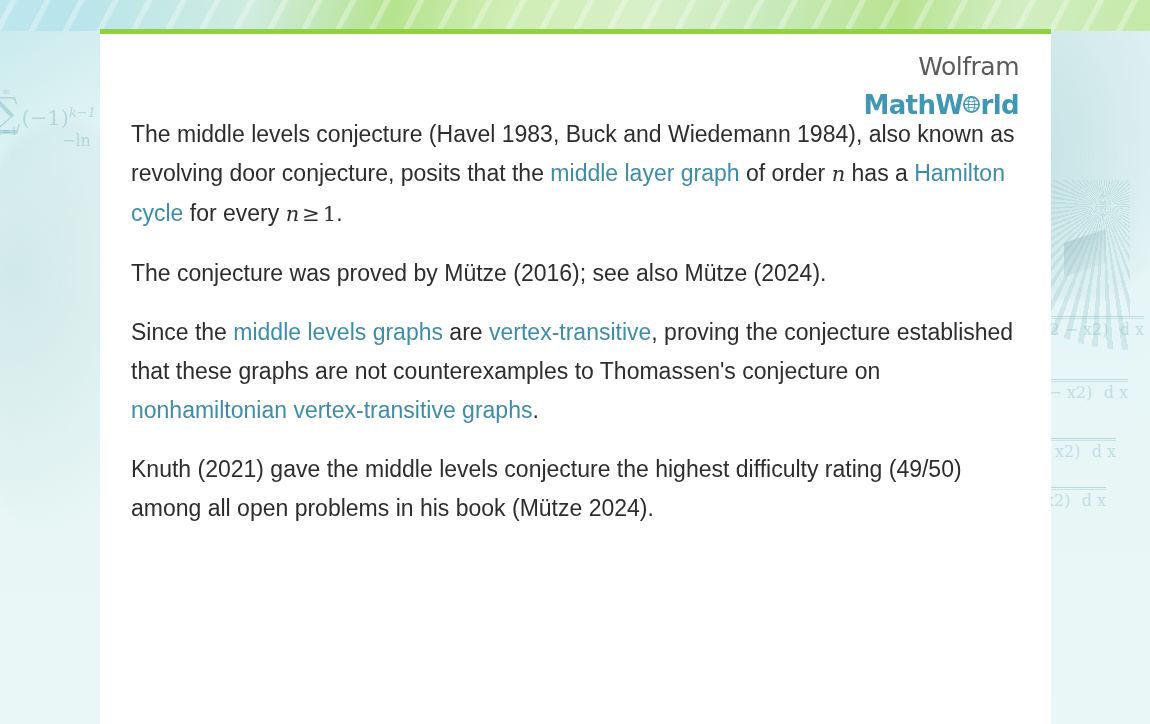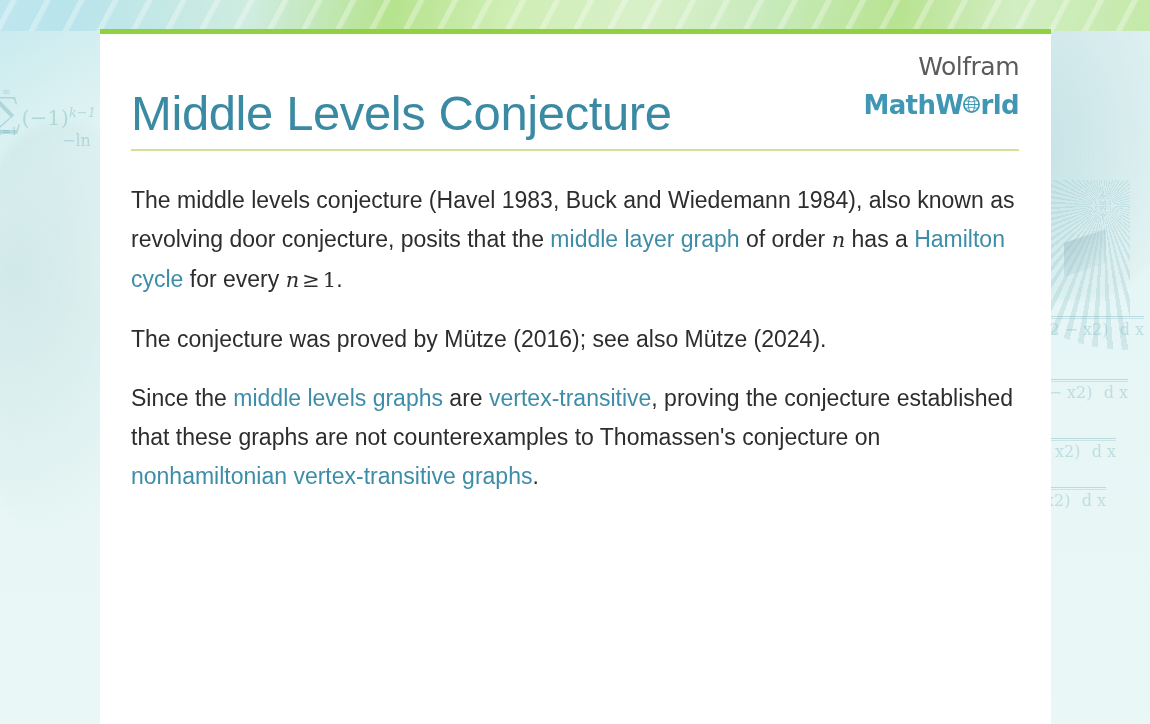--- a/index.html
+++ b/index.html
@@ -318,26 +318,26 @@
             <ellipse cx="8.5" cy="8.5" rx="3.3" ry="7.4" fill="none" stroke="#3f97b4" stroke-width="1"></ellipse>
             <line x1="1.1" y1="8.5" x2="15.9" y2="8.5" stroke="#3f97b4" stroke-width="1"></line>
             <path d="M2.3 4.6 Q8.5 7 14.7 4.6" fill="none" stroke="#3f97b4" stroke-width=".9"></path>
             <path d="M2.3 12.4 Q8.5 10 14.7 12.4" fill="none" stroke="#3f97b4" stroke-width=".9"></path>
           </svg>
           </span>
           <span>rld</span>
       </span>
     </div>
 
-    <h1 class="page-title">Middle Levels Conjecture</h1>
 
     <div class="article-body">
 
       <p><span>The middle levels conjecture (Havel 1983, Buck and Wiedemann 1984), also known as revolving door conjecture, posits that the </span><span class="lnk">middle layer graph</span><span> of order </span><span class="math">n</span><span> has a </span><span class="lnk">Hamilton cycle</span><span> for every </span><span class="math"><span>n</span><span class="rel">≥</span><span class="num">1</span></span><span>.</span></p>
 
       <p><span>The conjecture was proved by Mütze (2016); see also Mütze (2024).</span></p>
 
       <p><span>Since the </span><span class="lnk">middle levels graphs</span><span> are </span><span class="lnk">vertex-transitive</span><span>, proving the conjecture established that these graphs are not counterexamples to Thomassen's conjecture on </span><span class="lnk">nonhamiltonian vertex-transitive graphs</span><span>.</span></p>
 
+      <p><span>Knuth (2021) gave the middle levels conjecture the highest difficulty rating (49/50) among all open problems in his book (Mütze 2024).</span></p>
 
     </div>
   </div>
 </div>
 
 </body></html>

